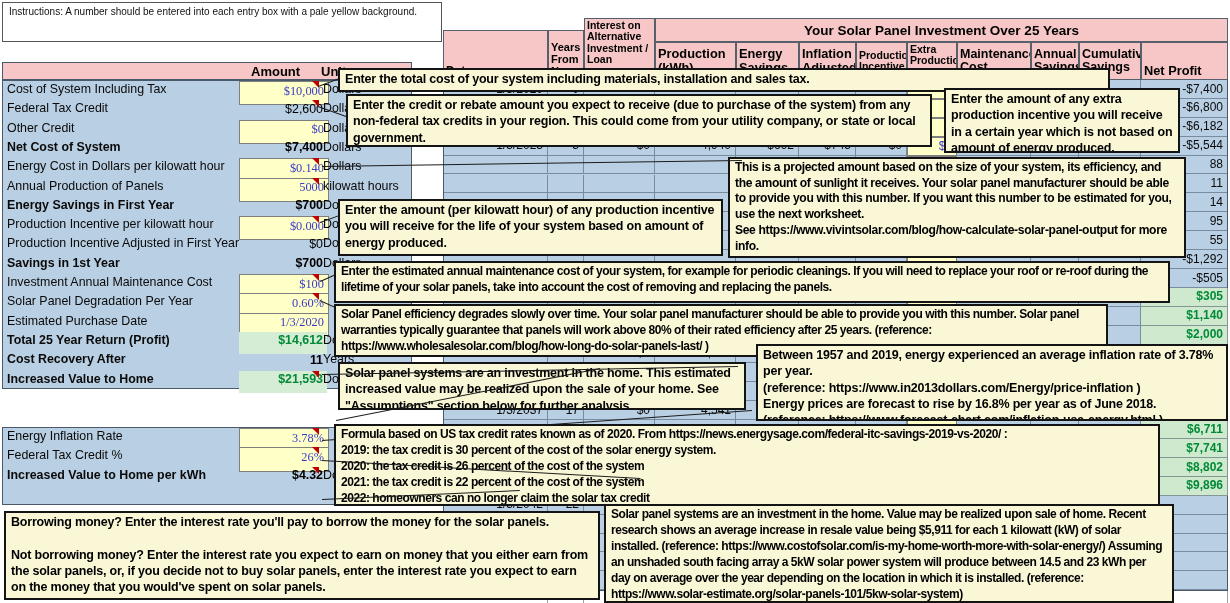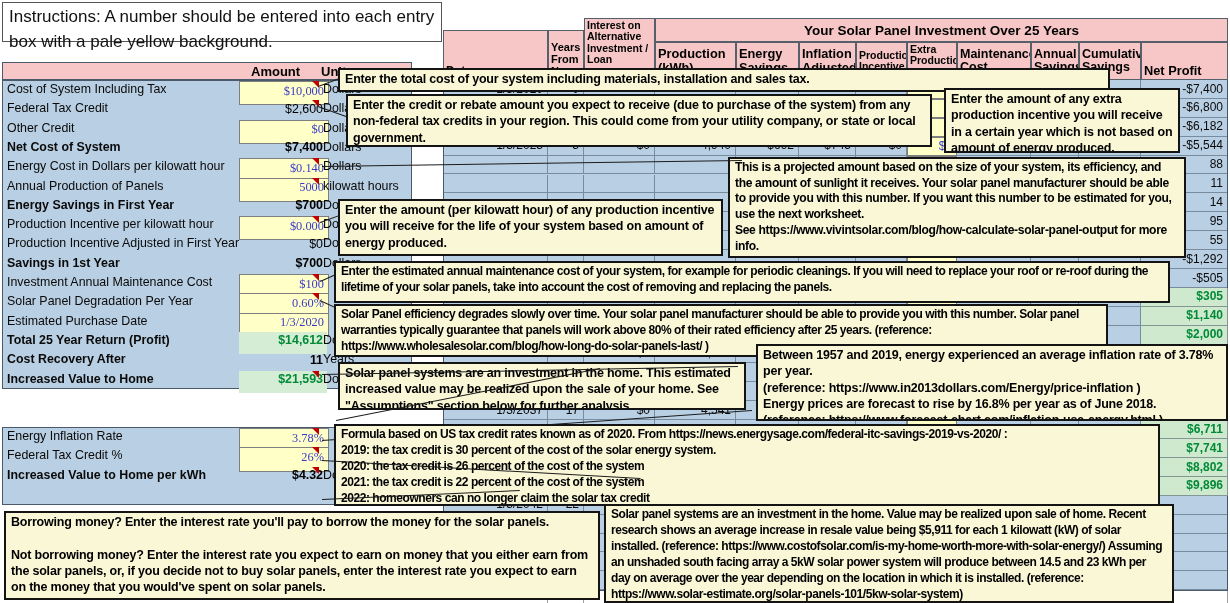--- a/index.html
+++ b/index.html
@@ -1,21 +1,21 @@
 <!DOCTYPE html>
 <html><head>
 <meta charset="utf-8">
 <style>
   html,body{margin:0;padding:0;background:#fff;}
   #page{position:relative;width:1230px;height:603px;overflow:hidden;background:#fff;
         font-family:"Liberation Sans",sans-serif;-webkit-font-smoothing:antialiased;}
   .abs{position:absolute;box-sizing:border-box;}
   
   #instructions{left:2px;top:2px;width:440px;height:40px;border:1px solid #555;background:#fff;
-    font-size:17px;color:#111;padding:2px 6px;line-height:1.45;}
+    font-size:10px;color:#111;padding:2px 6px;line-height:1.45;}
   
   .blueblock{background:#B9CFE3;border:1px solid #4a5a6a;}
   .pinkbar{background:#F6C7C6;border:1px solid #4a5a6a;font-weight:bold;font-size:13px;color:#000;}
   .lrow{position:absolute;left:0;width:410px;height:19.3px;}
   .llabel{position:absolute;left:4px;top:1px;font-size:12.4px;color:#0a0a0a;white-space:nowrap;}
   .lamount{position:absolute;left:236px;top:0;width:80px;height:19.3px;text-align:right;
     font-size:12.4px;padding:1.5px 4px;color:#000;white-space:nowrap;}
   .lunit{position:absolute;left:320px;top:1px;font-size:12.4px;color:#0a0a0a;white-space:nowrap;}
   .entry{background:#FFFFC8;border:1px solid #7f7f7f;color:#3B3BC8 !important;font-family:Liberation Serif, serif;}
   .bold{font-weight:bold;}

